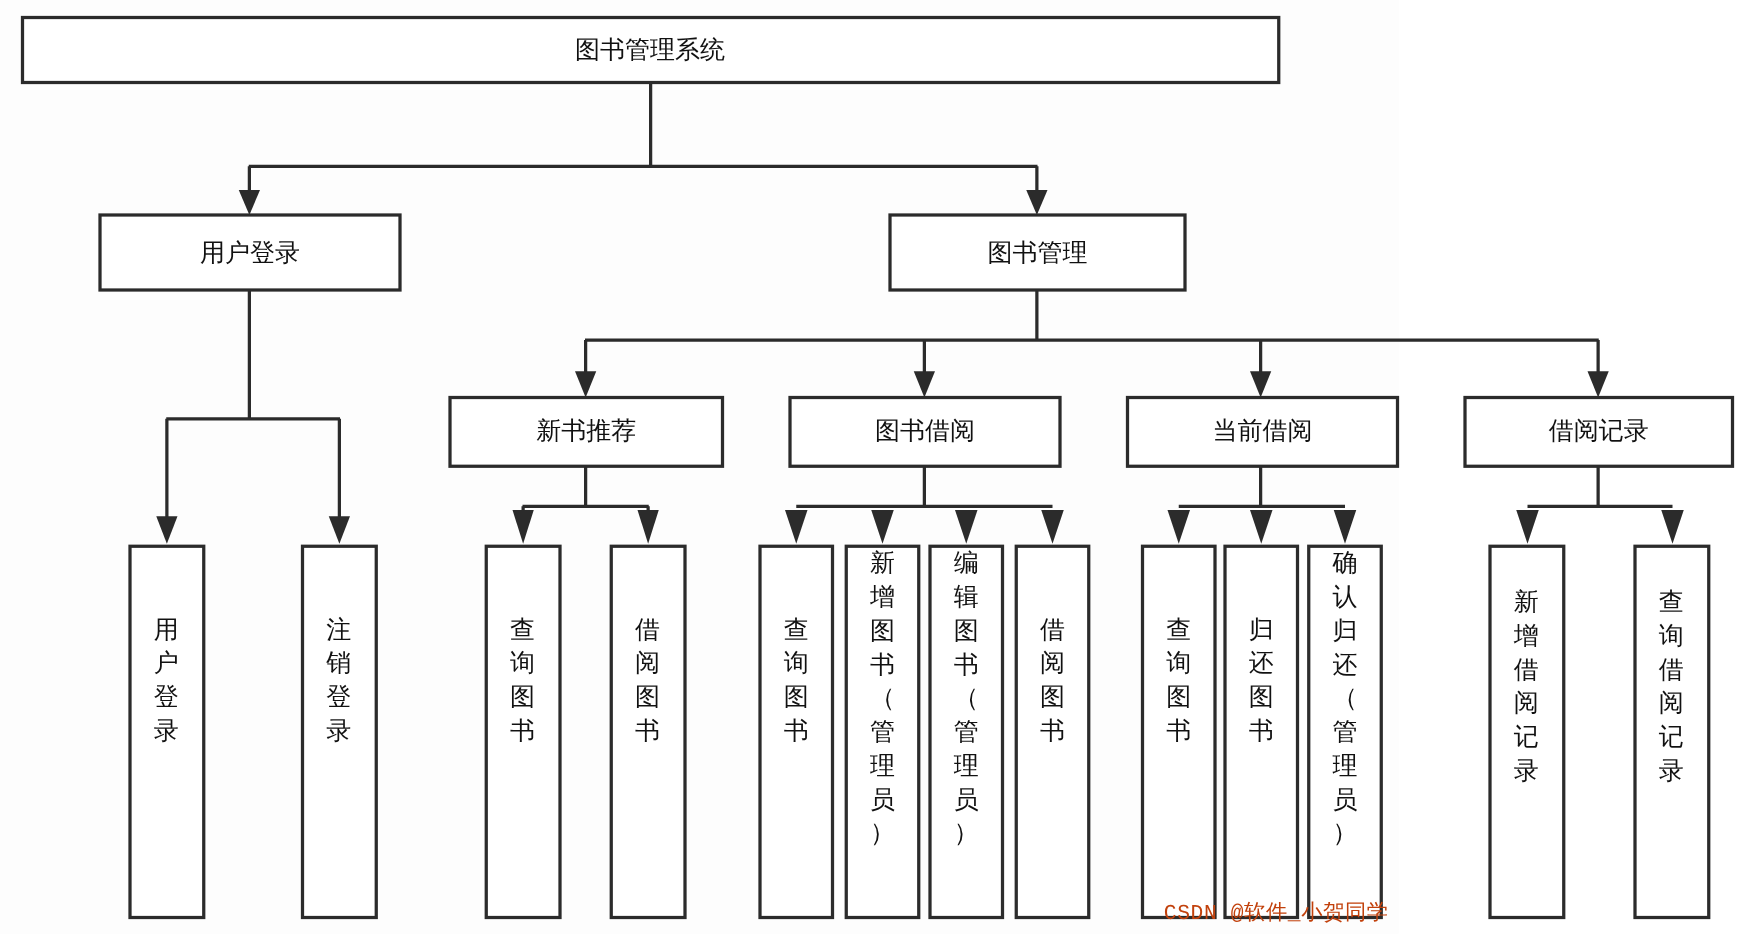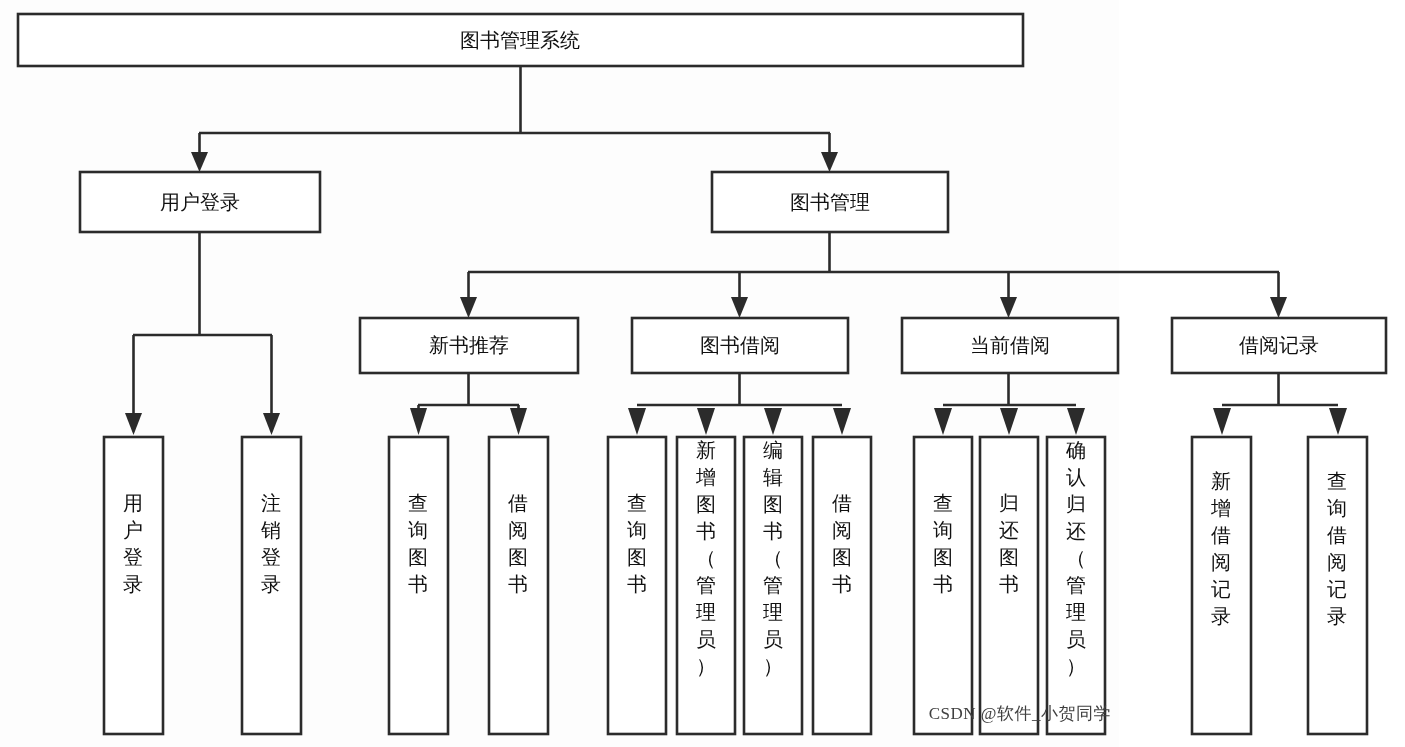--- a/index.html
+++ b/index.html
@@ -52,24 +52,24 @@
   }
   .node-label-v {
     font-family: "DejaVu Sans", "Liberation Sans", sans-serif;
     font-size: 20px;
     fill: #111111;
     text-anchor: middle;
   }
   .watermark-text {
     position: absolute;
     right: 8px;
-    bottom: 22px;
-    font-family: Liberation Serif, serif;
+    bottom: 6px;
+    font-family: Liberation Mono, monospace;
     font-size: 17px;
-    color: #404040;
+    color: #c2410c;
     letter-spacing: 0.5px;
     white-space: nowrap;
     user-select: none;
   }
 </style>
 </head>
 <body>
 
 <div id="diagram-root">
 

